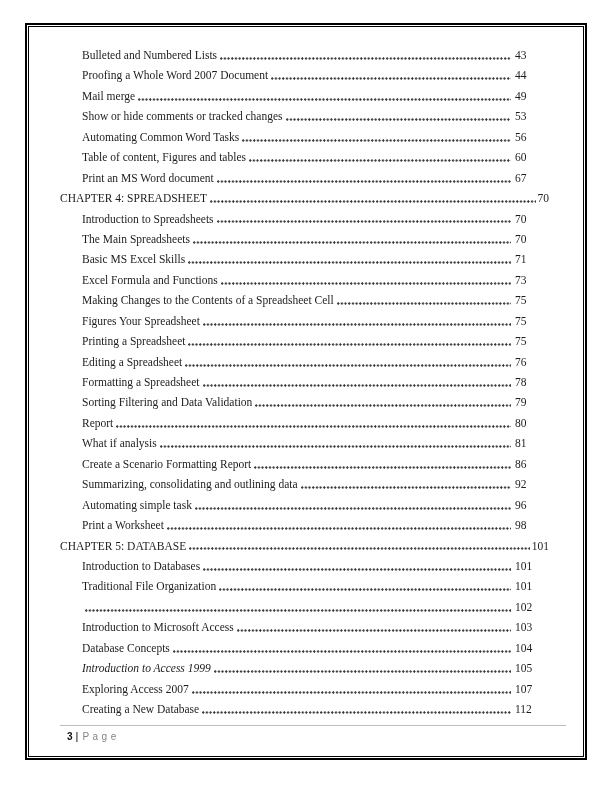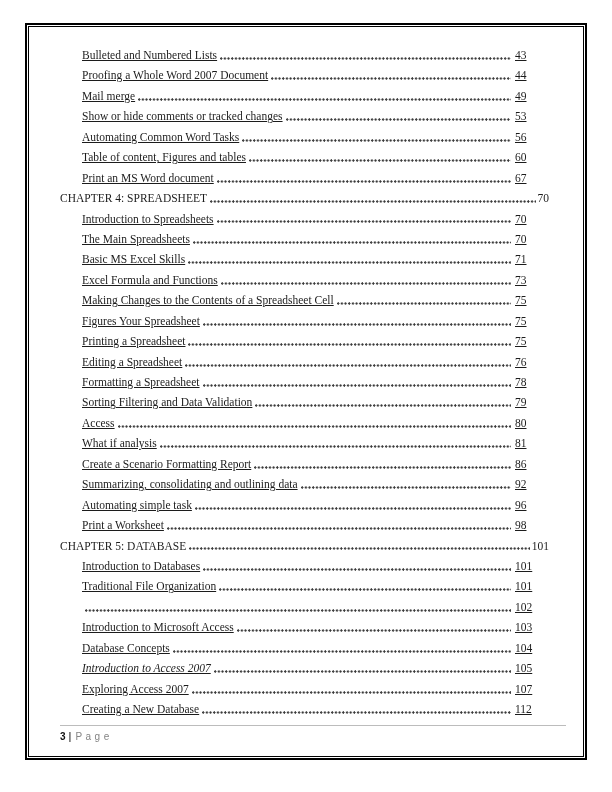--- a/index.html
+++ b/index.html
@@ -27,21 +27,21 @@
   .toc { width: 100%; }
   .toc-row {
     display: flex;
     align-items: baseline;
     height: 20.45px;
     line-height: 20.45px;
     font-size: 11.5px;
     color: #1c1c1c;
     white-space: nowrap;
   }
-  .toc-row.sub { padding-left: 22px; padding-right: 9px; text-decoration: underline; }
+  .toc-row.sub { padding-left: 22px; padding-right: 9px; }
   .toc-row.chapter { padding-right: 1px; }
   .toc-row.italic .toc-label { font-style: italic; }
   .toc-label { flex: 0 0 auto; }
   .leader {
     flex: 1 1 auto;
     min-width: 8px;
     position: relative;
     margin: 0 4px 0 3px;
     align-self: stretch;
   }
@@ -64,20 +64,21 @@
   .footer-rule {
     height: 0;
     border-top: 1px solid #bcbcbc;
     margin-right: -16px;
   }
   .footer-text {
     font-family: "Liberation Sans", sans-serif;
     font-size: 10px;
     padding-top: 5px;
     color: #1a1a1a;
+    margin-left: 7px;
   }
   .footer-text .pnum { font-weight: bold; color: #111111; }
   .footer-text .sep { font-weight: bold; color: #555555; margin: 0 4px 0 3px; }
   .footer-text .pword { color: #848484; letter-spacing: 3.5px; }
 </style>
 </head>
 <body>
 
 <div class="border-outer">
   <div class="border-inner">
@@ -167,21 +168,21 @@
     <span class="toc-label">Formatting a Spreadsheet</span>
     <span class="leader"></span>
     <span class="toc-page">78</span>
   </div>
         <div class="toc-row sub">
     <span class="toc-label">Sorting Filtering and Data Validation</span>
     <span class="leader"></span>
     <span class="toc-page">79</span>
   </div>
         <div class="toc-row sub">
-    <span class="toc-label">Access</span>
+    <span class="toc-label">Report</span>
     <span class="leader"></span>
     <span class="toc-page">80</span>
   </div>
         <div class="toc-row sub">
     <span class="toc-label">What if analysis</span>
     <span class="leader"></span>
     <span class="toc-page">81</span>
   </div>
         <div class="toc-row sub">
     <span class="toc-label">Create a Scenario Formatting Report</span>
@@ -226,21 +227,21 @@
     <span class="toc-label">Introduction to Microsoft Access</span>
     <span class="leader"></span>
     <span class="toc-page">103</span>
   </div>
         <div class="toc-row sub">
     <span class="toc-label">Database Concepts</span>
     <span class="leader"></span>
     <span class="toc-page">104</span>
   </div>
         <div class="toc-row sub italic">
-    <span class="toc-label">Introduction to Access 2007</span>
+    <span class="toc-label">Introduction to Access 1999</span>
     <span class="leader"></span>
     <span class="toc-page">105</span>
   </div>
         <div class="toc-row sub">
     <span class="toc-label">Exploring Access 2007</span>
     <span class="leader"></span>
     <span class="toc-page">107</span>
   </div>
         <div class="toc-row sub">
     <span class="toc-label">Creating a New Database</span>

